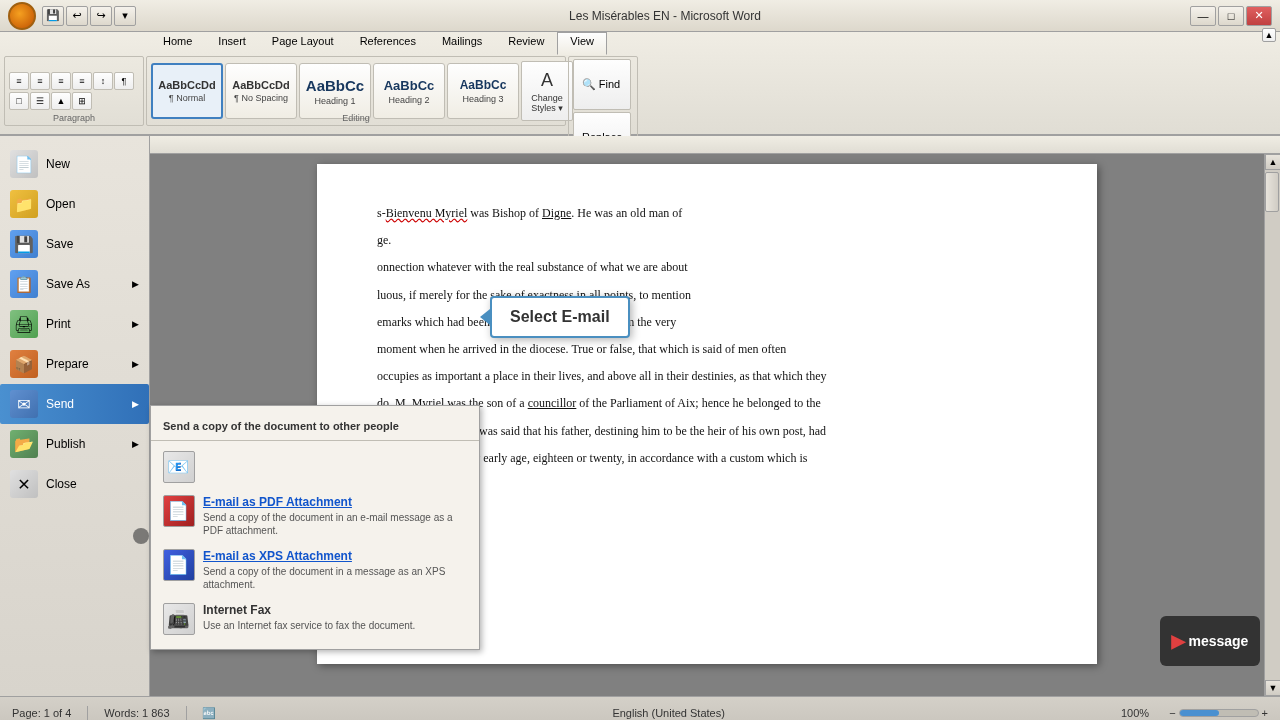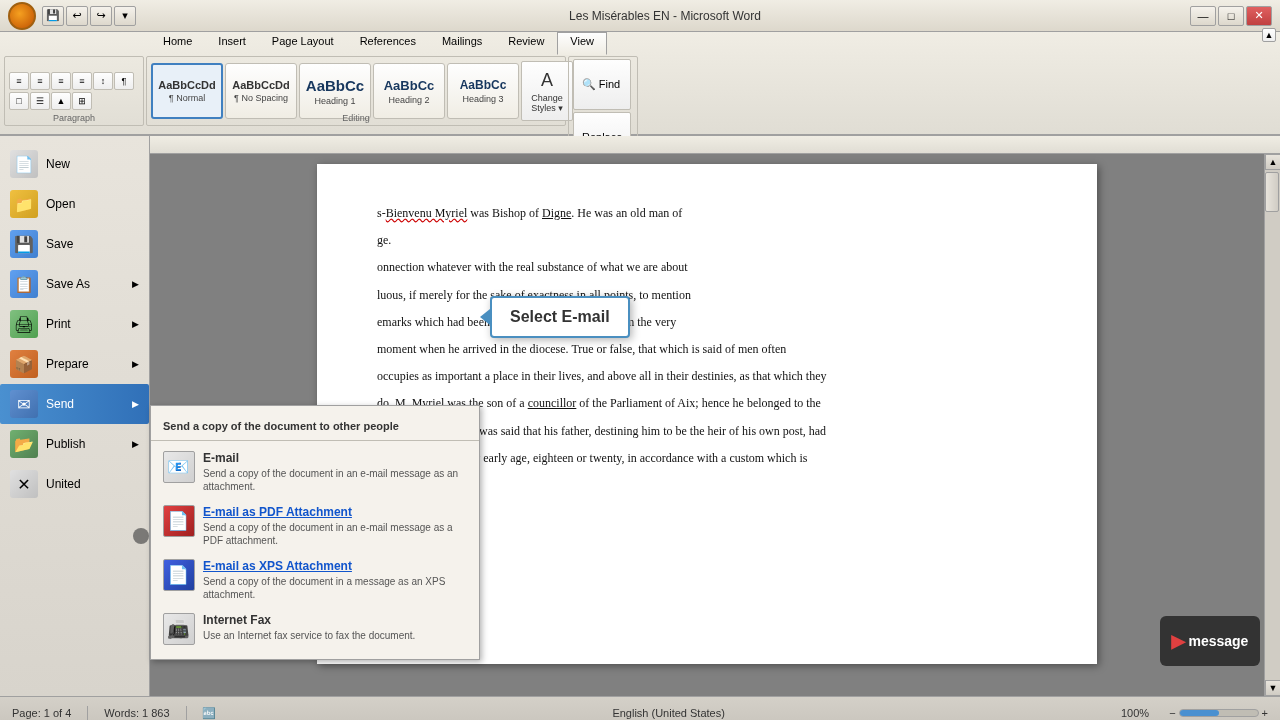--- a/index.html
+++ b/index.html
@@ -543,32 +543,28 @@
       <span class="menu-label">Send</span>
       <span class="menu-arrow">▶</span>
     </div>
     <div class="menu-item">
       <div class="menu-icon publish">📂</div>
       <span class="menu-label">Publish</span>
       <span class="menu-arrow">▶</span>
     </div>
     <div class="menu-item">
       <div class="menu-icon close-doc">✕</div>
-      <span class="menu-label">United</span>
+      <span class="menu-label">Close</span>
     </div>
 
     <div class="send-submenu" style="top:232px;margin-top:37px;">
       <div class="submenu-header">Send a copy of the document to other people</div>
 
       <div class="submenu-item">
         <div class="submenu-icon">📧</div>
-        <div class="submenu-item-text">
-          <div class="submenu-item-title">E-mail</div>
-          <div class="submenu-item-desc">Send a copy of the document in an e-mail message as an attachment.</div>
-        </div>
       </div>
 
       <div class="submenu-item">
         <div class="submenu-icon" style="background:linear-gradient(135deg,#e04040,#a02020);">📄</div>
         <div class="submenu-item-text">
           <div class="submenu-item-title link">E-mail as PDF Attachment</div>
           <div class="submenu-item-desc">Send a copy of the document in an e-mail message as a PDF attachment.</div>
         </div>
       </div>
 

